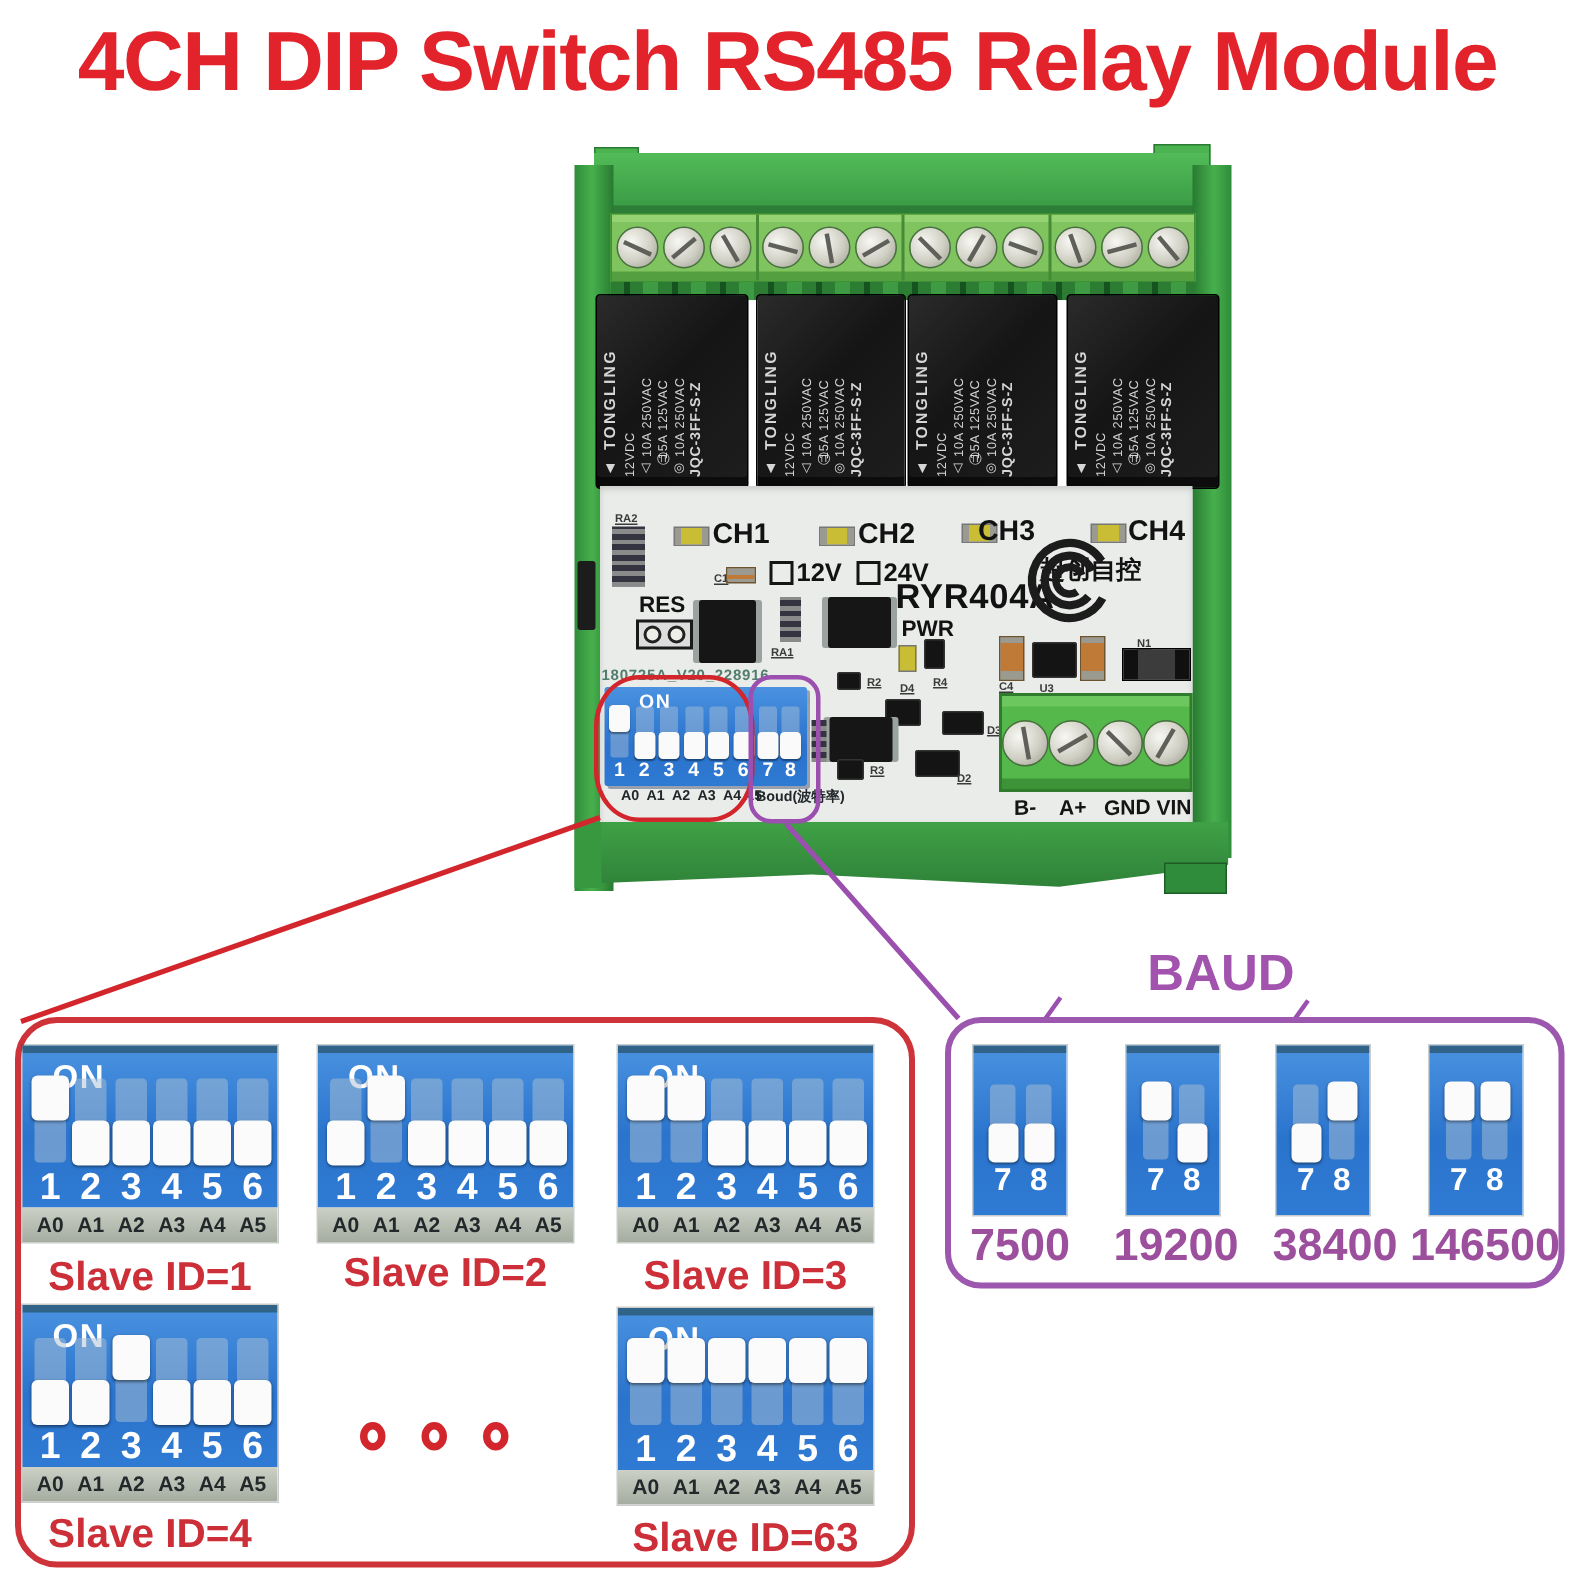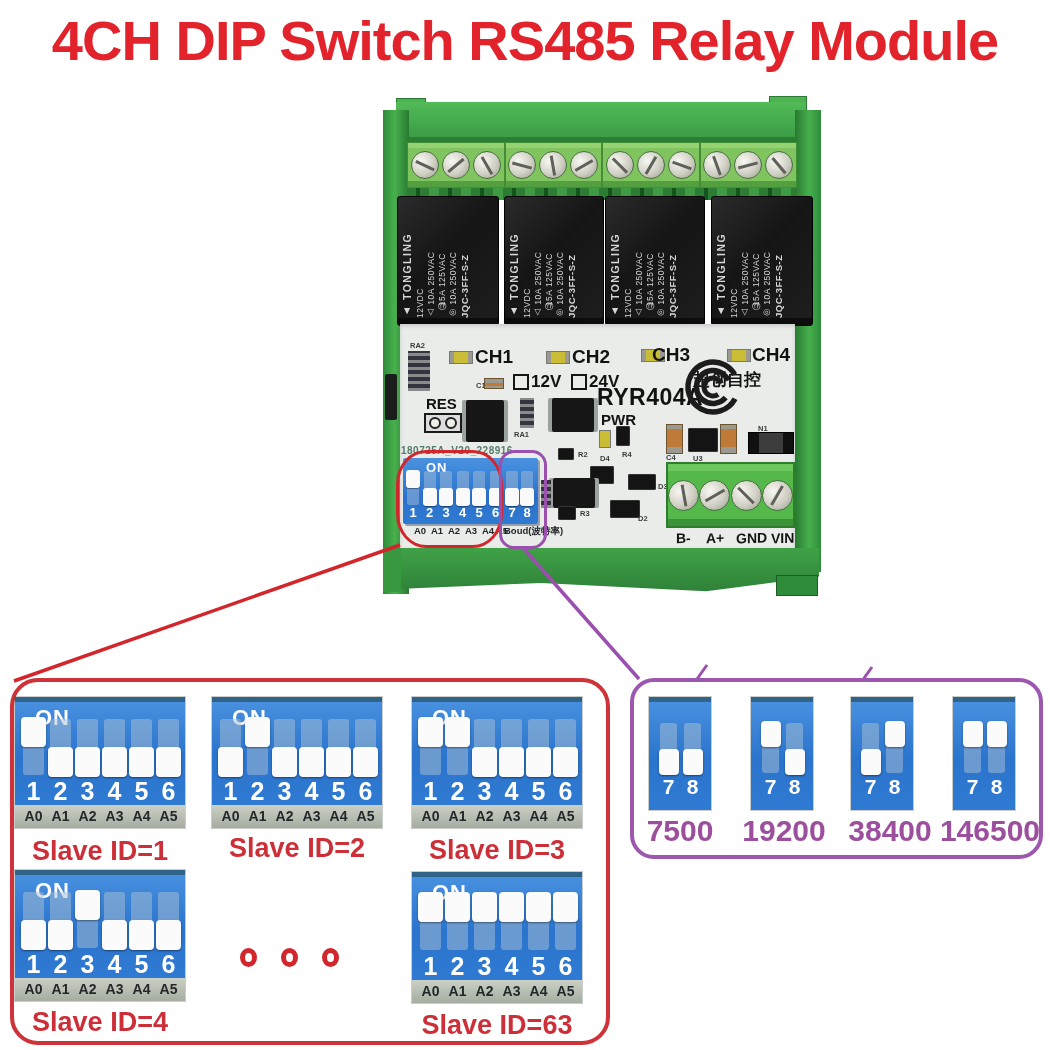--- a/index.html
+++ b/index.html
@@ -43,21 +43,21 @@
          border:1px solid #000;border-radius:3px;box-shadow:inset 0 -7px 0 rgba(0,0,0,.55);overflow:hidden;}
   .rtext{height:100%;box-sizing:border-box;padding:7px 3px 10px 5px;writing-mode:vertical-rl;
          transform:rotate(180deg);color:#d6d6d6;font-size:8.5px;line-height:1.3;}
   .rtext span{display:block;white-space:nowrap;letter-spacing:.5px;}
   .rtext .rbrand{font-size:10.5px;font-weight:700;letter-spacing:1.5px;}
   .rtext .rmodel{font-size:9.5px;font-weight:700;}
 
   .pcb{position:absolute;left:17px;top:228px;width:395px;height:224px;background:#e9ece9;
        box-shadow:inset 0 2px 4px rgba(0,0,0,.15);}
   .pcb .lab{position:absolute;color:#121212;font-weight:700;white-space:nowrap;}
-  .pcb .tiny{position:absolute;font-size:7.5px;color:#3a3a3a;font-weight:700;white-space:nowrap;}
+  .pcb .tiny{position:absolute;font-size:7.5px;color:#3a3a3a;font-weight:700;white-space:nowrap;text-decoration:underline;}
   .led{position:absolute;width:22px;height:11px;border:1px solid #777;
        background:linear-gradient(90deg,#9a9a90 0 4px,#c9bd36 4px 18px,#9a9a90 18px);}
   .chk{position:absolute;width:12px;height:12px;border:2.5px solid #151515;background:#e9ece9;}
   .ic{position:absolute;background:#161616;border-radius:2px;box-shadow:-4px 0 0 #9aa3a0,4px 0 0 #9aa3a0;}
   .rarr{position:absolute;background:repeating-linear-gradient(0deg,#8a8a8a 0 3px,#343440 3px 7px);}
   .cap{position:absolute;background:linear-gradient(180deg,#9a9a90 0 4px,#bf7a38 4px 80%,#9a9a90 80%);border:1px solid #6d5430;}
   .dio{position:absolute;background:#141414;border-radius:2px;box-shadow:inset 0 0 0 1px #333;}
   .ind{position:absolute;background:linear-gradient(90deg,#101010 0 22%,#3c3c3c 22% 78%,#101010 78%);border:1px solid #000;}
   .respads{position:absolute;border:2px solid #1a1a1a;background:#ddd;display:flex;gap:4px;padding:2px 3px;}
   .respads b{width:8px;height:8px;border-radius:50%;background:#efefe9;border:2.5px solid #222;}
@@ -364,20 +364,21 @@
 
   <svg class="lines" width="1050" height="1050">
     <line x1="400" y1="545" x2="14" y2="681" stroke="#d2262c" stroke-width="3.5"></line>
     <line x1="524" y1="549" x2="639" y2="679" stroke="#9b4fae" stroke-width="3.5"></line>
     <path d="M697,679 L707,665" stroke="#9b4fae" stroke-width="3" fill="none"></path>
     <path d="M862,681 L872,667" stroke="#9b4fae" stroke-width="3" fill="none"></path>
   </svg>
 
   <div class="slave-box"></div>
 
+  <div class="baud-title">BAUD</div>
   <div class="baud-box"></div>
 
   <div id="diagram-layer">
       <div class="dipimg" style="left: 15px; top: 697px; width: 170px;">
         <div class="blue">
           <div class="on">ON</div>
           <div class="bslot" style="left: 8px;">
             <div class="sl on"></div>
           </div>
           <div class="bnum" style="left: 8px;">1</div>

